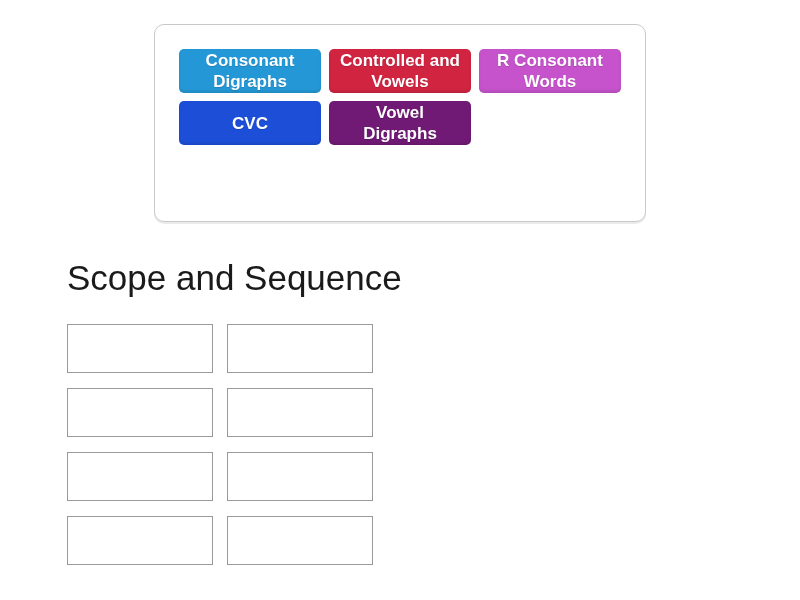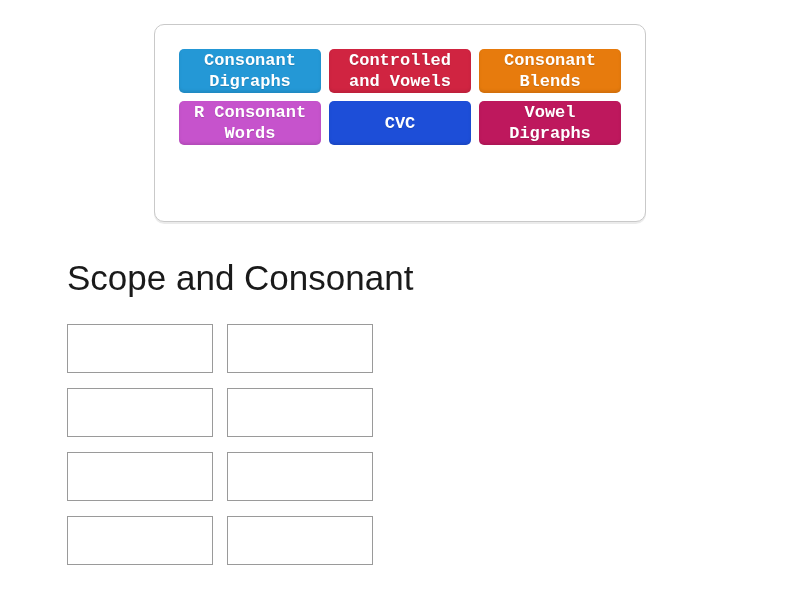--- a/index.html
+++ b/index.html
@@ -26,21 +26,20 @@
     box-sizing: border-box;
     background: #ffffff;
     border: 1px solid #c9c9c9;
     border-radius: 10px;
     box-shadow: 0 2px 0 rgba(0,0,0,0.08);
     padding: 24px;
     display: grid;
     grid-template-columns: repeat(3, 1fr);
     grid-template-rows: repeat(3, 1fr);
     gap: 8px;
-    font-family: Liberation Mono, monospace;
   }
   .tile {
     border-radius: 5px;
     color: #ffffff;
     font-weight: 700;
     font-size: 17px;
     line-height: 21px;
     display: flex;
     align-items: center;
     justify-content: center;
@@ -89,36 +88,33 @@
 
 <div class="stage">
 
   <div class="tray">
     <div class="tile" style="background: rgb(36, 152, 214);">
         <span>Consonant Digraphs</span>
       </div>
     <div class="tile" style="background: rgb(208, 36, 65);">
         <span>Controlled and Vowels</span>
       </div>
-    <div class="tile" style="background: rgb(231, 123, 13);">
-        <span>Consonant Blends</span>
-      </div>
     <div class="tile" style="background: rgb(198, 83, 204);">
         <span>R Consonant Words</span>
       </div>
     <div class="tile" style="background: #1d4ed8; text-align: center;">
         <span>CVC</span>
       </div>
-    <div class="tile" style="background: #be185d;">
+    <div class="tile" style="background: #701a75;">
         <span>Vowel Digraphs</span>
       </div>
   </div>
 
   <div class="group left">
-    <div class="group-title">Scope and Consonant</div>
+    <div class="group-title">Scope and Sequence</div>
     <div class="slot-grid">
       <div class="slot"></div>
       <div class="slot"></div>
       <div class="slot"></div>
       <div class="slot"></div>
       <div class="slot"></div>
       <div class="slot"></div>
       <div class="slot"></div>
       <div class="slot"></div>
     </div>

